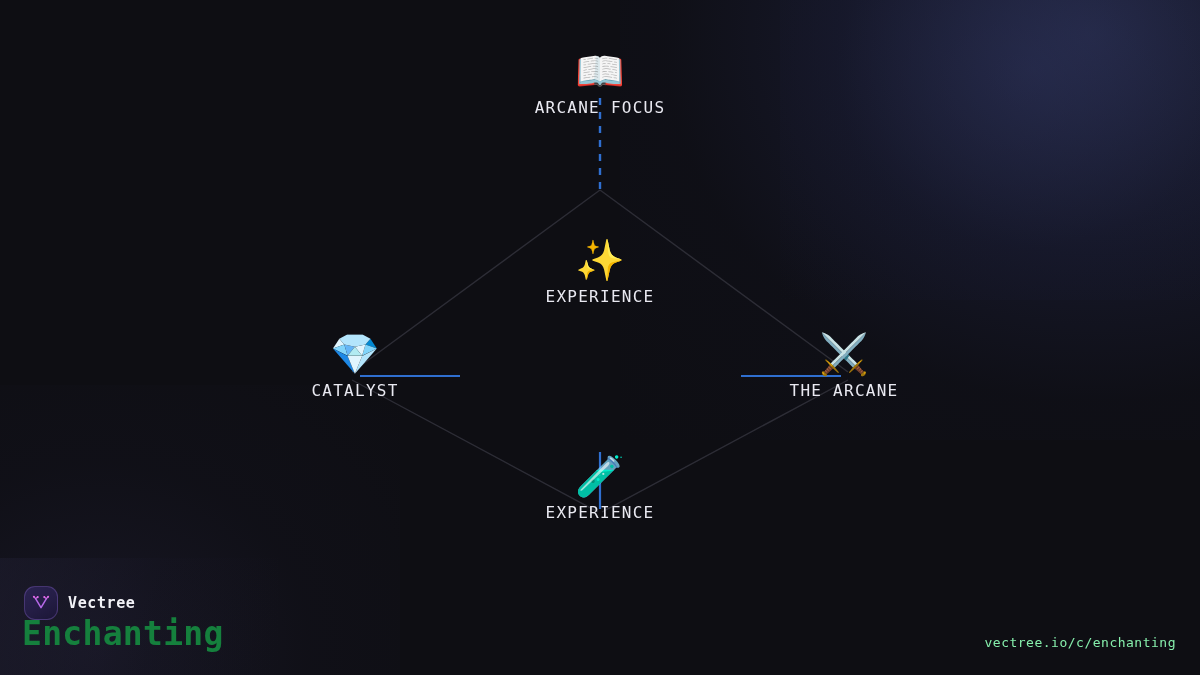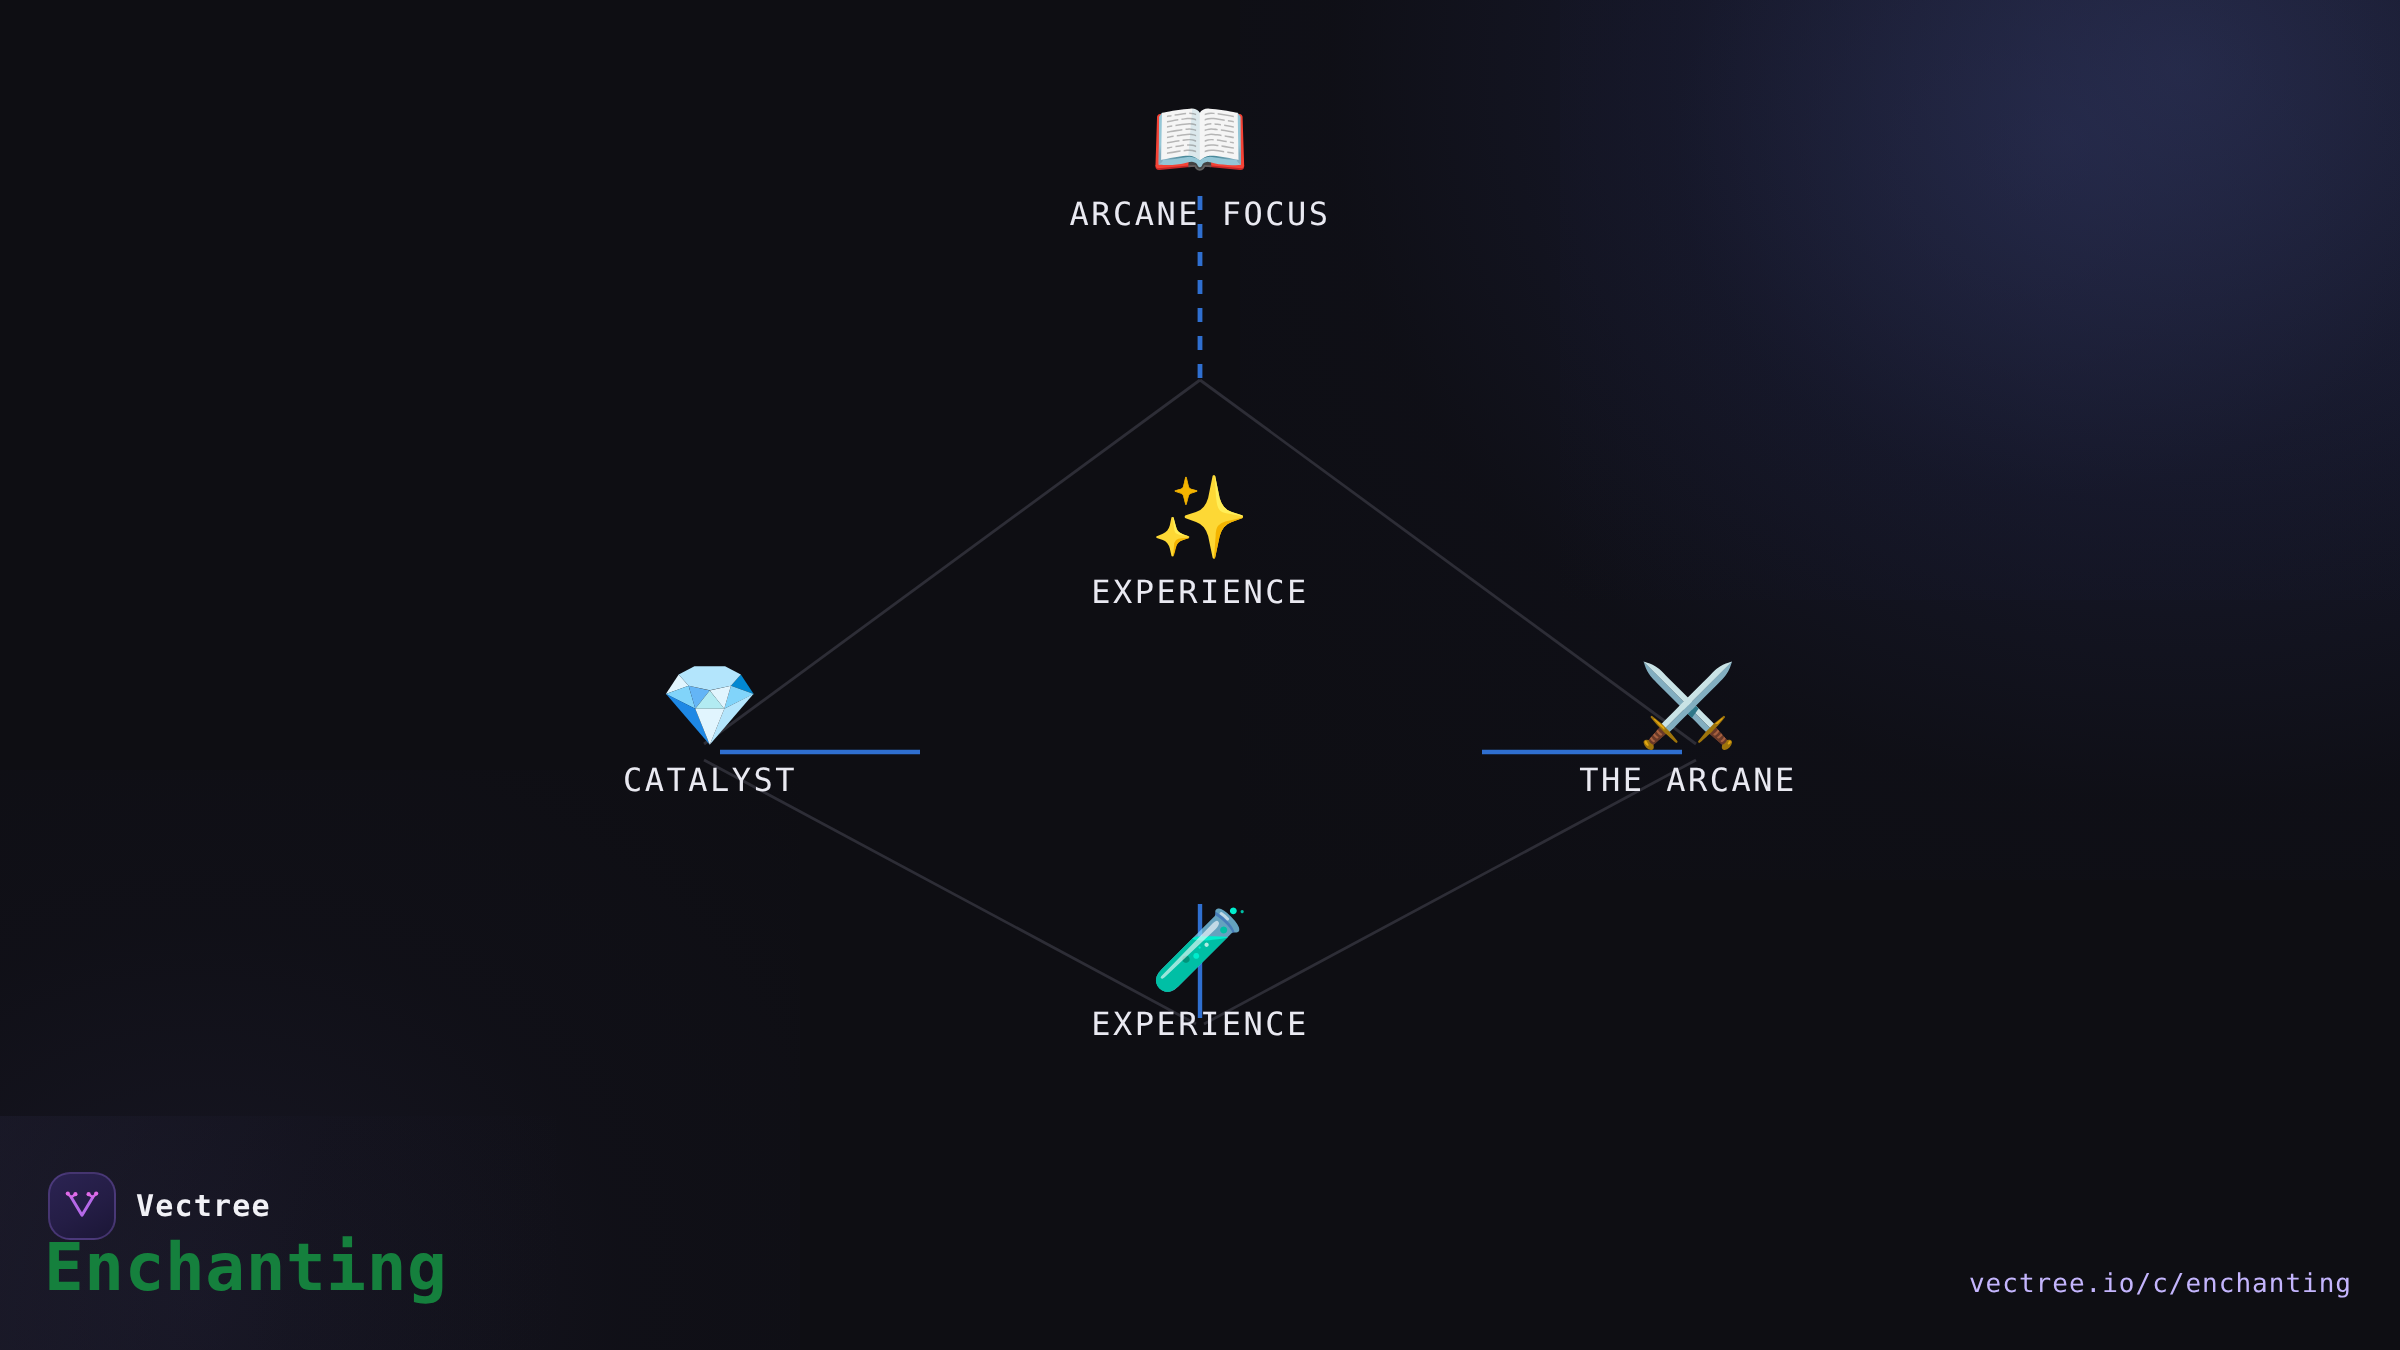--- a/index.html
+++ b/index.html
@@ -141,21 +141,21 @@
     color:#15803d;
     font-family:"DejaVu Sans Mono","Liberation Mono",monospace;
     z-index:5;
     white-space:nowrap;
   }
   .footer-url {
     position:absolute;
     right:24px; bottom:25px;
     font-size:13px;
     letter-spacing:0.5px;
-    color:#c4b5fd;
+    color:#86efac;
     font-family:"DejaVu Sans Mono","Liberation Mono",monospace;
     z-index:5;
   }
 </style>
 </head>
 <body>
 
 <div class="bg-base"></div>
 <div class="glow-tr"></div>
 <div class="glow-tr2"></div>

